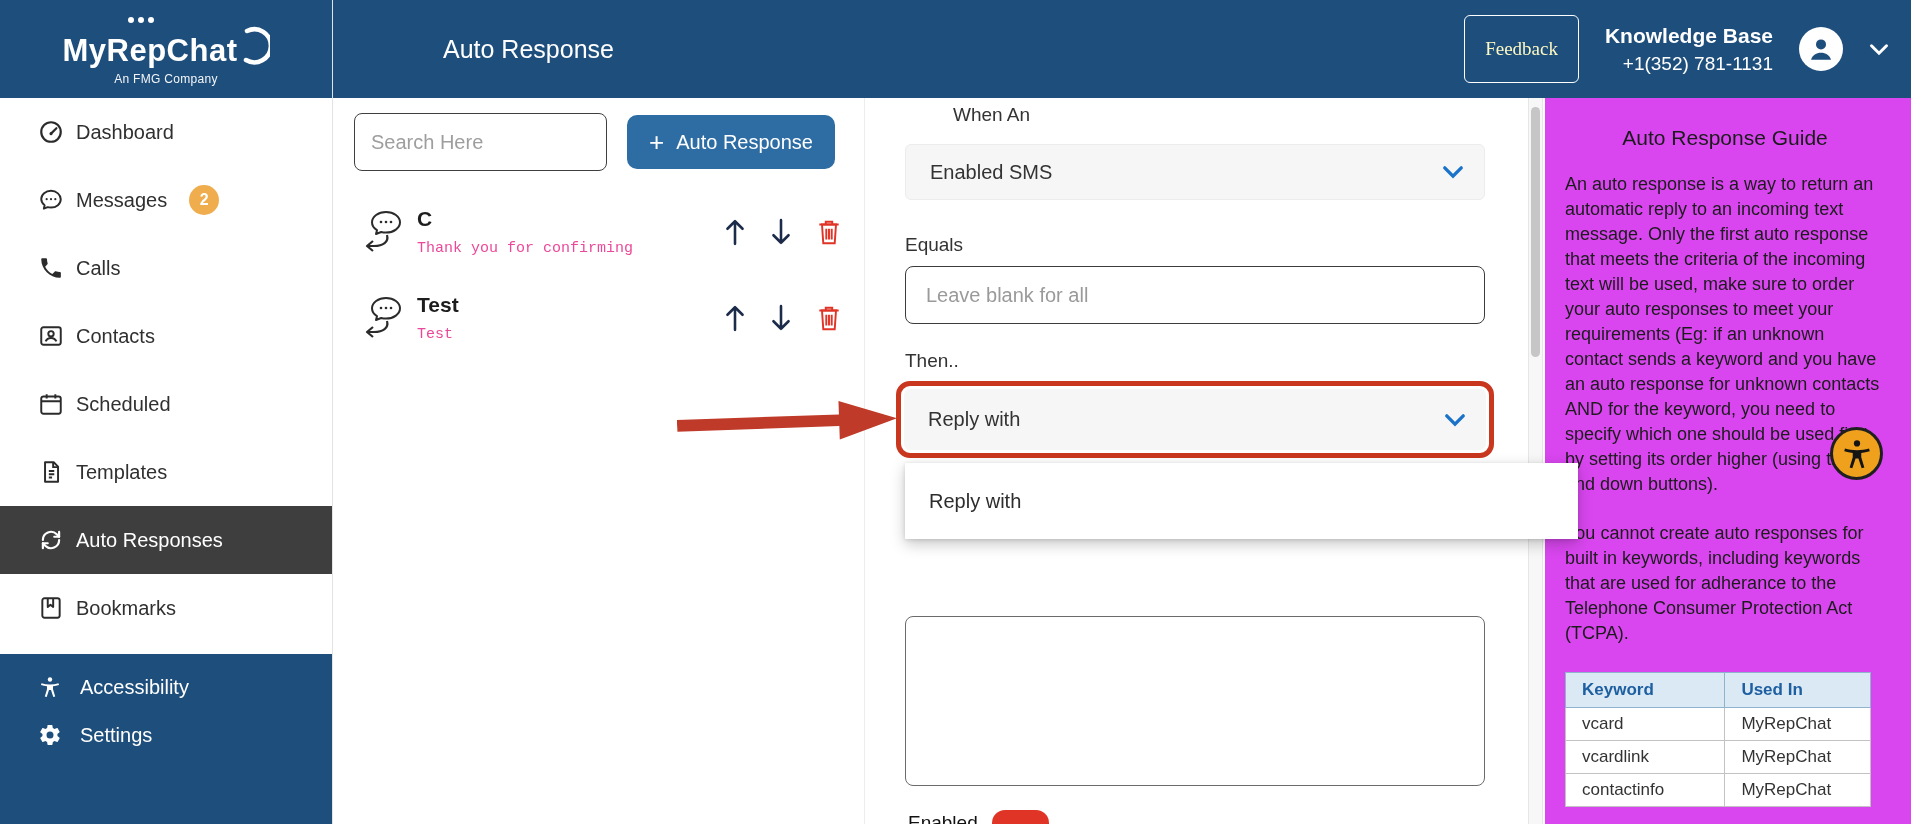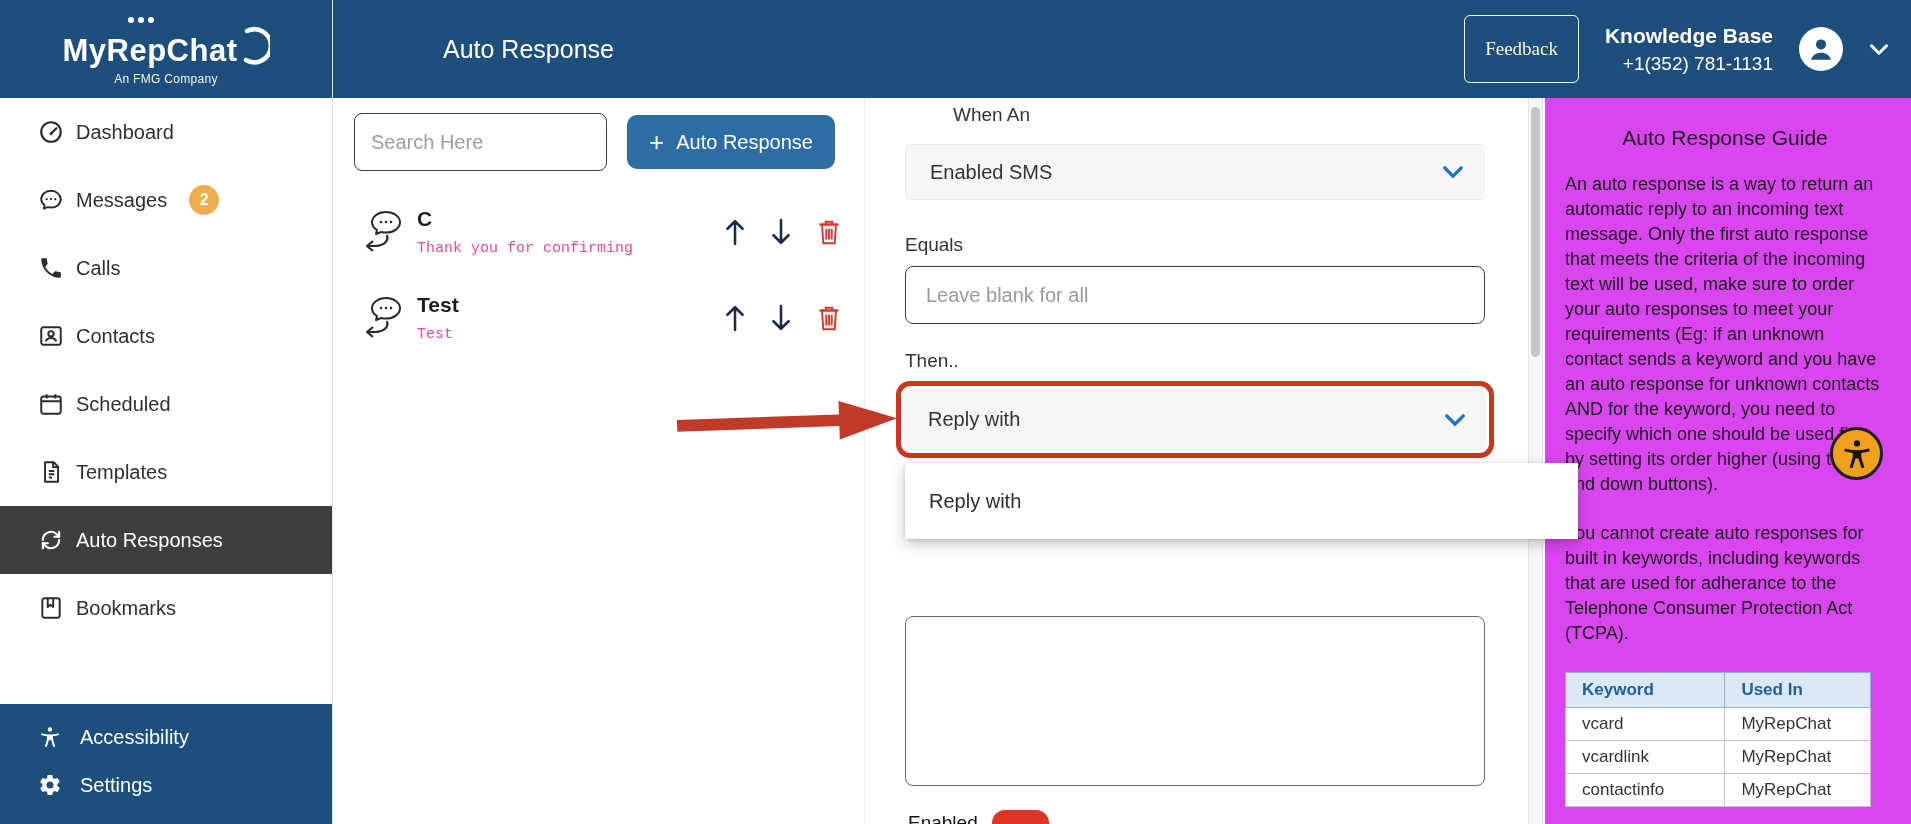--- a/index.html
+++ b/index.html
@@ -24,21 +24,21 @@
   .hdr-chevron { cursor:pointer; display:flex; }
 
   
   .sidebar { position:absolute; top:98px; left:0; width:333px; bottom:0; background:#fff; border-right:1px solid #e3e3e3; z-index:5; }
   .nav-item { height:68px; display:flex; align-items:center; gap:12px; padding-left:38px; font-size:20px; font-weight:500; color:#303030; cursor:pointer; }
   .nav-item .ic { width:26px; height:26px; color:#2b2b2b; flex:0 0 auto; }
   .nav-item .ic svg { width:100%; height:100%; display:block; }
   .nav-item.selected { background:#3e3e3e; color:#fff; }
   .nav-item.selected .ic { color:#fff; }
   .badge { margin-left:10px; width:30px; height:30px; border-radius:50%; background:#f0ad4e; color:#fff; font-size:16px; font-weight:700; display:flex; align-items:center; justify-content:center; }
-  .sidebar-footer { position:absolute; left:0; right:0; bottom:0; height:120px; background:#1e4e7c; padding-top:9px; }
+  .sidebar-footer { position:absolute; left:0; right:0; bottom:0; height:170px; background:#1e4e7c; padding-top:9px; }
   .footer-item { height:48px; display:flex; align-items:center; gap:18px; padding-left:38px; color:#fff; font-size:20px; font-weight:500; cursor:pointer; }
   .footer-item .ic { width:24px; height:24px; color:#fff; }
   .footer-item .ic svg { width:100%; height:100%; display:block; }
 
   
   .list-panel { position:absolute; top:98px; left:333px; width:532px; bottom:0; background:#fff; border-right:1px solid #ededed; }
   .list-toolbar { display:flex; align-items:flex-start; gap:20px; padding:15px 17px 0 21px; }
   .search-input { width:253px; height:58px; border:1px solid #3f3f3f; border-radius:8px; font-size:20px; padding:0 16px; color:#6d28d9; font-family:inherit; outline:none; }
   .search-input::placeholder { color:#9e9e9e; }
   .add-btn { height:54px; margin-top:2px; background:#2e6da4; color:#fff; border:none; border-radius:10px; font-size:20px; font-family:inherit; display:flex; align-items:center; gap:12px; padding:0 22px; cursor:pointer; }

